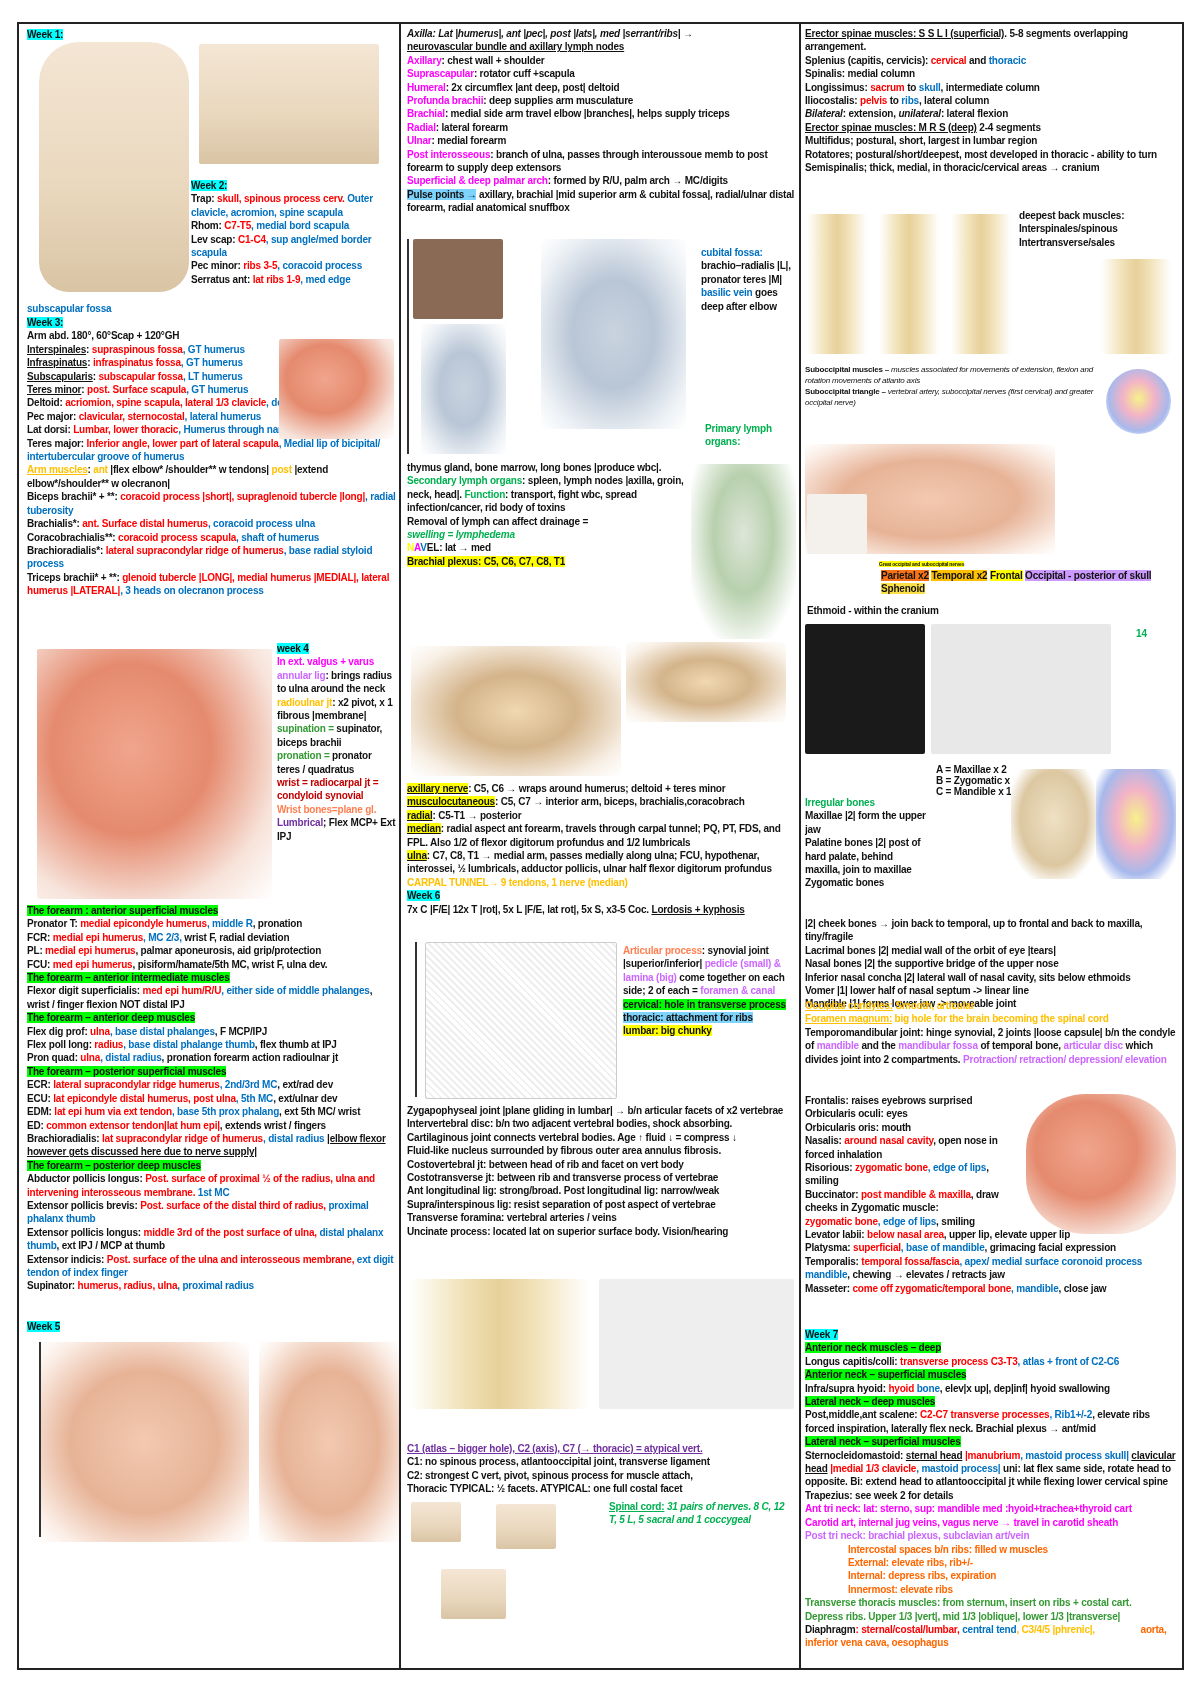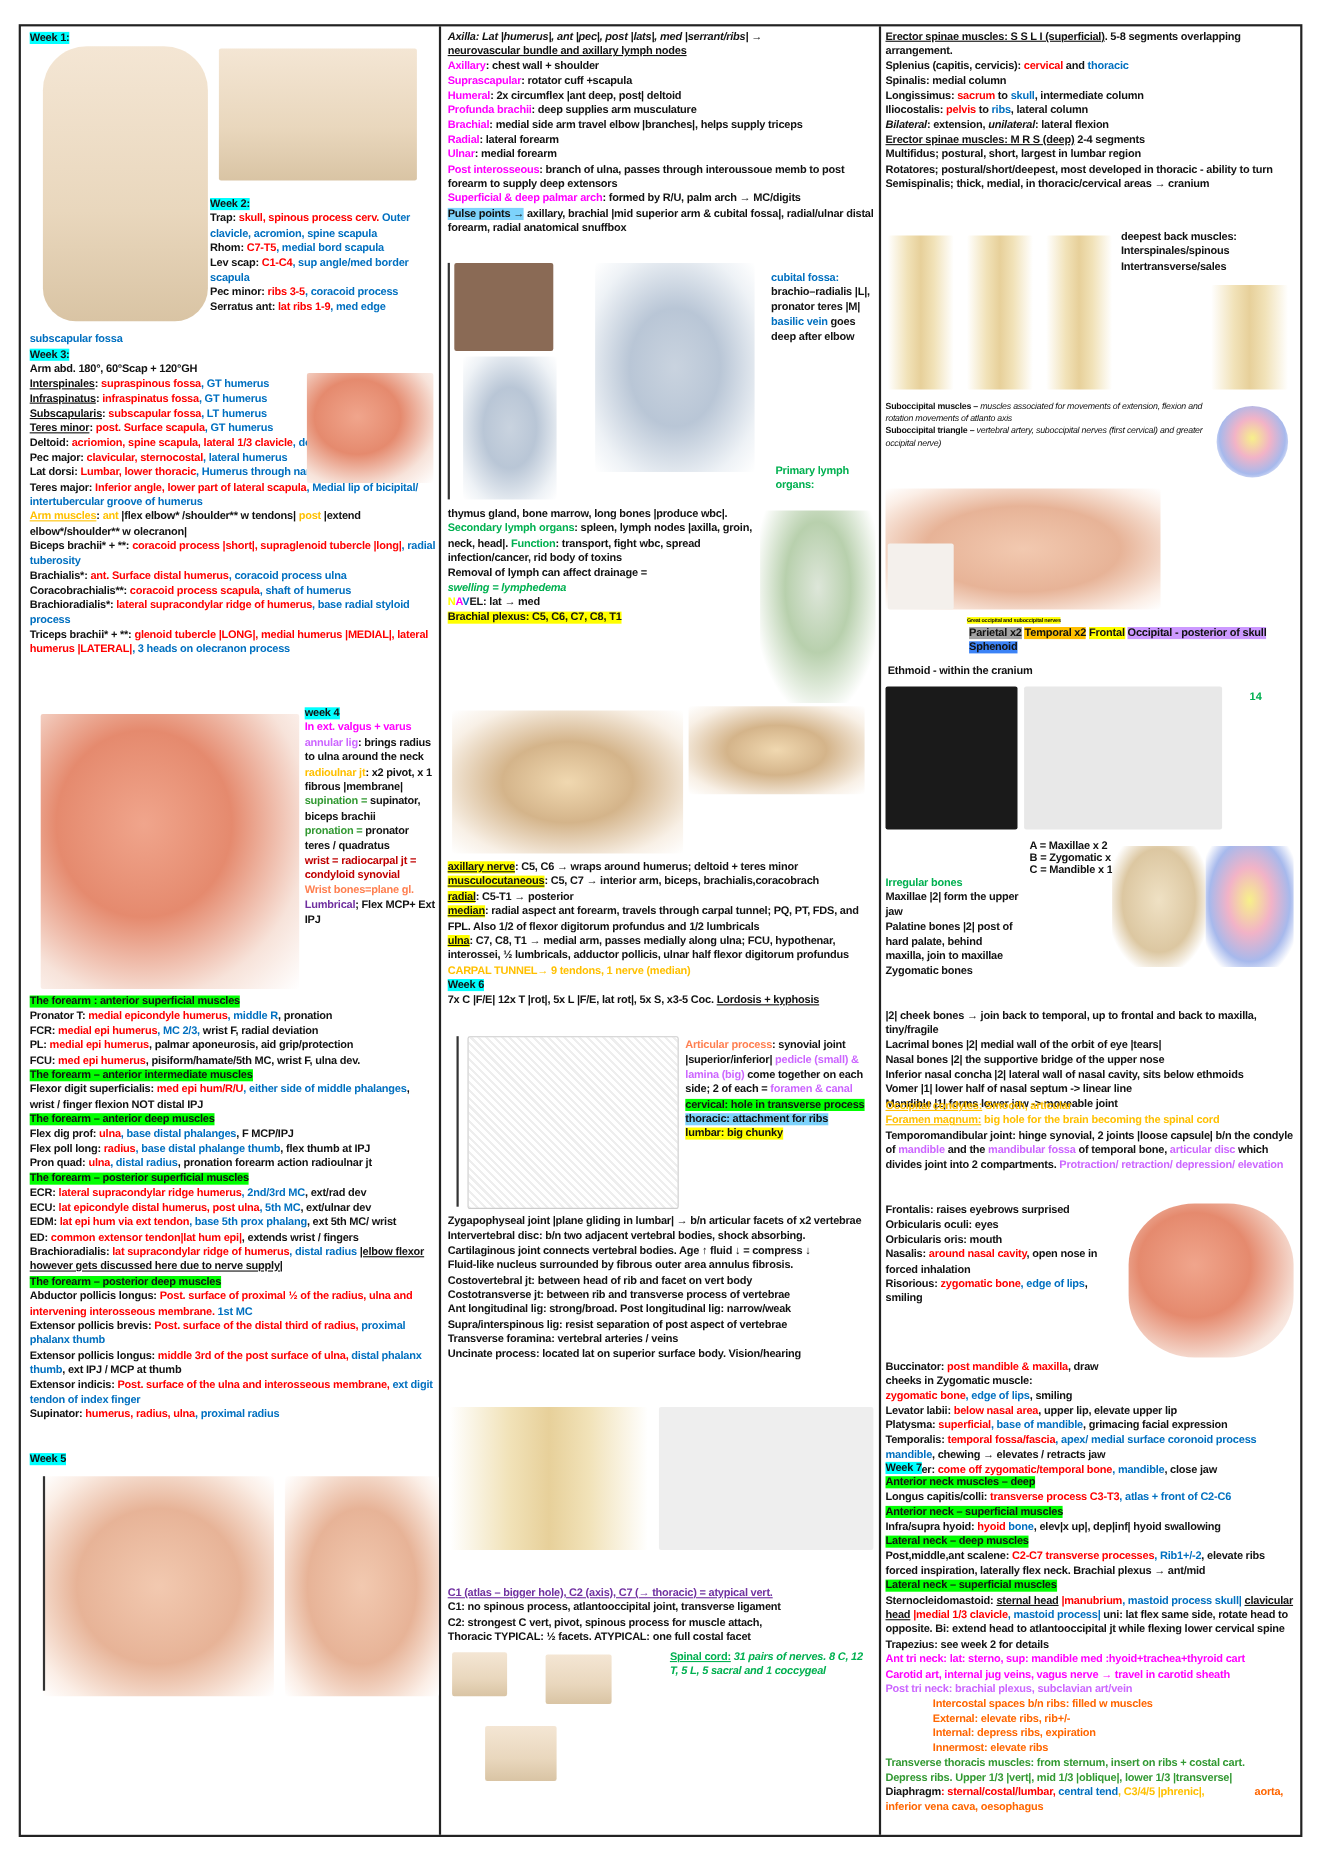--- a/index.html
+++ b/index.html
@@ -8,24 +8,24 @@
   .col{position:absolute;top:0;bottom:0;border-right:2px solid #222;box-sizing:border-box;overflow:hidden;}
   .col1{left:0;width:382px;}
   .col2{left:382px;width:400px;}
   .col3{left:782px;width:381px;border-right:none;}
   .t{position:absolute;font-size:10px;line-height:13.4px;font-weight:bold;letter-spacing:-0.2px;}
   .t p{margin:0;}
   .hl-cyan{background:#00ffff;}
   .hl-green{background:#00ff00;}
   .hl-yellow{background:#ffff00;}
   .hl-mag{background:#7dd3fc;}
-  .hl-peach{background:#a3a3a3;}
+  .hl-peach{background:#f97316;}
   .hl-orange{background:#ffc000;}
   .hl-purple{background:#cc99ff;}
-  .hl-pink{background:#3b82f6;}
+  .hl-pink{background:#fde047;}
   .red{color:#ff0000;} .blue{color:#0070c0;} .pink{color:#ff00ff;} .lilac{color:#cc66ff;}
   .orange{color:#ffc000;} .salmon{color:#ff7f50;} .green{color:#00b050;} .dgreen{color:#339933;}
   .dred{color:#c00000;} .violet{color:#7030a0;} .lorange{color:#ff6600;padding-left:43px;}
   .u{text-decoration:underline;}
   .i{font-style:italic;}
   .img{position:absolute;border-radius:2px;overflow:hidden;}
   .bone{background:linear-gradient(180deg,#f4e6d4 0%,#e9d7bd 60%,#d9c4a4 100%);}
   .muscle{background:radial-gradient(ellipse at 40% 40%,#f0a58c 0%,#e58a6e 40%,#f7e3da 75%,#fff 100%);}
   .vein{background:radial-gradient(ellipse at 50% 50%,#c9d3df 0%,#b9c6d6 40%,#eef2f6 80%,#fff 100%);}
   .artery{background:radial-gradient(ellipse at 50% 50%,#f2c9b0 0%,#e7b397 50%,#fbeee6 85%,#fff 100%);}
@@ -298,21 +298,21 @@
       <p><span>Temporomandibular joint: hinge synovial, 2 joints |loose capsule| b/n the condyle of </span><span class="lilac">mandible</span><span> and the </span><span class="lilac">mandibular fossa</span><span> of temporal bone, </span><span class="lilac">articular disc</span><span> which divides joint into 2 compartments. </span><span class="lilac">Protraction/ retraction/ depression/ elevation</span></p>
     </div>
 
     <div class="img muscle" style="left:225px;top:1070px;width:150px;height:140px;border-radius:40%;"></div>
     <div class="t" style="left:4px;top:1070px;width:372px;" id="facial">
         <p style="width: 215px;"><span>Frontalis: </span><span>raises eyebrows surprised</span></p>
         <p style="width: 215px;"><span>Orbicularis oculi: </span><span>eyes</span></p>
         <p style="width: 215px;"><span>Orbicularis oris: </span><span>mouth</span></p>
         <p style="width: 215px;"><span>Nasalis: </span><span class="red">around nasal cavity</span><span>, open nose in forced inhalation</span></p>
         <p style="width: 215px;"><span>Risorious: </span><span class="red">zygomatic bone</span><span class="blue">, edge of lips</span><span>, smiling</span></p>
-        <p style="width: 215px; margin-top: 48px;"><span>Buccinator: </span><span class="red">post mandible &amp; maxilla</span><span>, draw cheeks in Zygomatic muscle:</span></p>
+        <p style="width: 215px;"><span>Buccinator: </span><span class="red">post mandible &amp; maxilla</span><span>, draw cheeks in Zygomatic muscle:</span></p>
         <p><span class="red">zygomatic bone</span><span class="blue">, edge of lips</span><span>, smiling</span></p>
         <p><span>Levator labii: </span><span class="red">below nasal area</span><span>, upper lip, elevate upper lip</span></p>
         <p><span>Platysma: </span><span class="red">superficial</span><span class="blue">, base of mandible</span><span>, grimacing facial expression</span></p>
         <p><span>Temporalis: </span><span class="red">temporal fossa/fascia</span><span class="blue">, apex/ medial surface coronoid process mandible</span><span>, chewing → elevates / retracts jaw</span></p>
         <p><span>Masseter: </span><span class="red">come off zygomatic/temporal bone</span><span class="blue">, mandible</span><span>, close jaw</span></p>
       </div>
 
     <div class="t" style="left:4px;top:1304px;width:372px;" id="neck">
         <p><span class="hl-cyan">Week 7</span></p>
         <p><span class="hl-green">Anterior neck muscles – deep</span></p>

